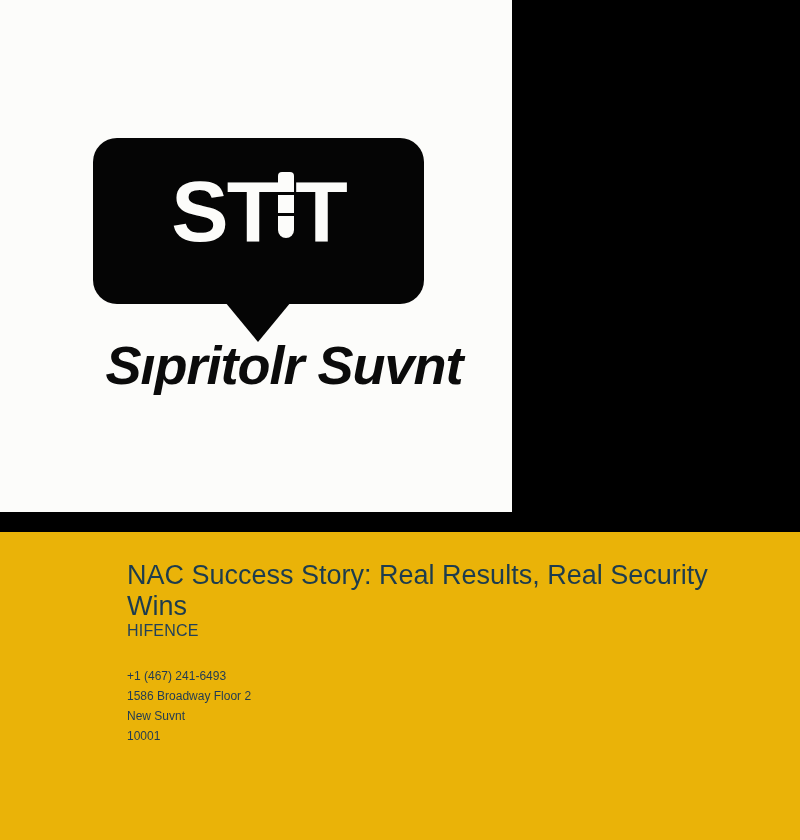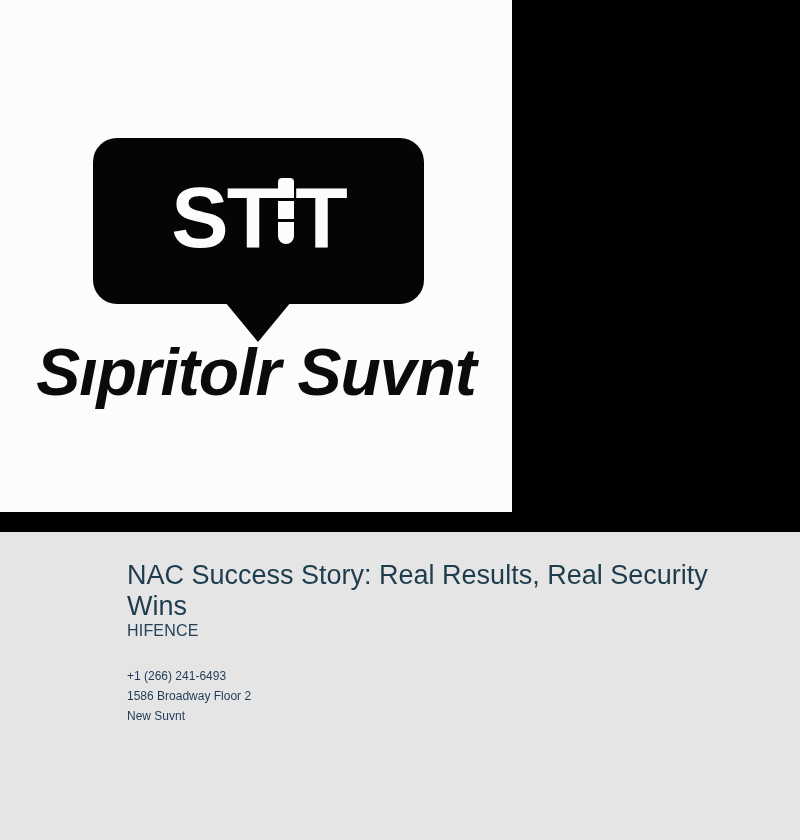--- a/index.html
+++ b/index.html
@@ -51,21 +51,21 @@
     height: 0;
     border-left: 33px solid transparent;
     border-right: 33px solid transparent;
     border-top: 40px solid #050505;
   }
 
   
   #logo-wordmark {
     position: absolute;
     left: 93px;
-    top: 134px;
+    top: 128px;
     width: 331px;
     height: 166px;
     display: flex;
     align-items: center;
     justify-content: center;
   }
   .wm-text {
     font-family: "Liberation Sans", sans-serif;
     font-weight: bold;
     font-size: 86px;
@@ -103,34 +103,35 @@
   
   #logo-tagline {
     position: absolute;
     left: 0;
     top: 334px;
     width: 512px;
     text-align: center;
     font-family: "Liberation Sans", sans-serif;
     font-weight: bold;
     font-style: italic;
-    font-size: 66px;
+    font-size: 54px;
     letter-spacing: -1px;
     color: #0b0b0b;
     white-space: nowrap;
+    padding-left: 28px;
   }
 
   
   #info-band {
     position: absolute;
     left: 0;
     top: 532px;
     width: 800px;
     height: 308px;
-    background: #e5e5e5;
+    background: #eab308;
   }
   #info-inner {
     position: absolute;
     left: 127px;
     top: 28px;
     right: 24px;
   }
   #info-title {
     font-size: 27px;
     line-height: 31px;
@@ -186,21 +187,22 @@
   </div>
 
   <div id="info-band">
     <div id="info-inner">
 
       <h1 id="info-title">NAC Success Story: Real Results, Real Security Wins</h1>
 
       <div id="info-subtitle">HIFENCE</div>
 
       <div id="contact-block">
-        <div class="contact-line">+1 (266) 241-6493</div>
+        <div class="contact-line">+1 (467) 241-6493</div>
         <div class="contact-line">1586 Broadway Floor 2</div>
         <div class="contact-line">New Suvnt</div>
+        <div class="contact-line">10001</div>
       </div>
 
     </div>
   </div>
 
 </div>
 
 </body></html>

